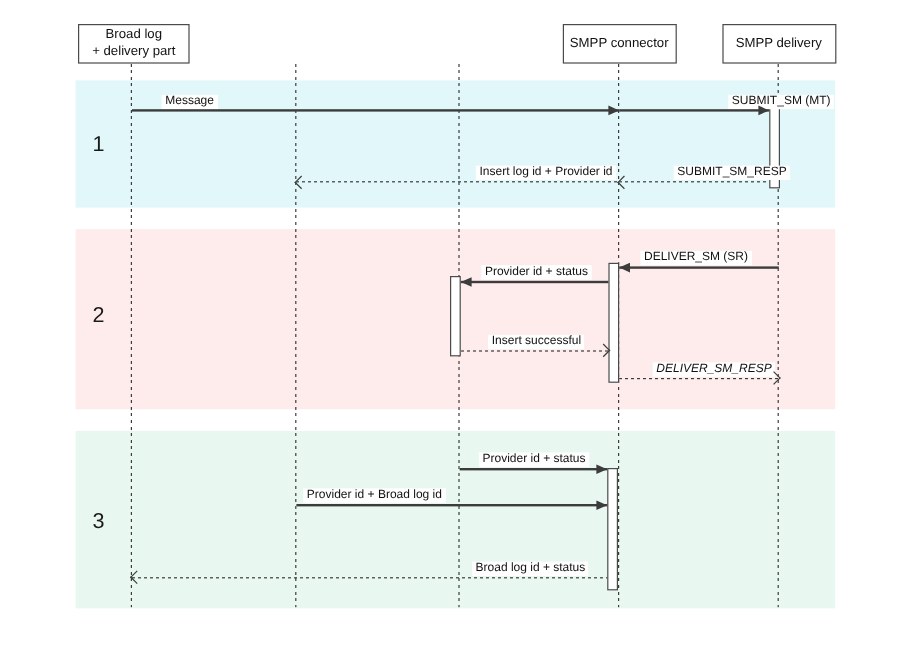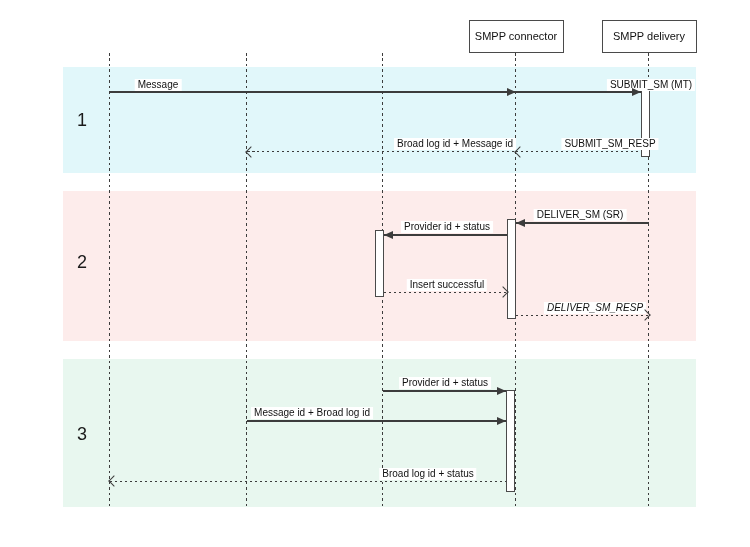--- a/index.html
+++ b/index.html
@@ -50,41 +50,43 @@
   <div class="pnum" style="top:110px;">1</div>
   <div class="pnum" style="top:252px;">2</div>
   <div class="pnum" style="top:424px;">3</div>
 
   <div class="lifeline" style="left:109px;"></div>
   <div class="lifeline" style="left:246px;"></div>
   <div class="lifeline" style="left:382px;"></div>
   <div class="lifeline" style="left:515px;"></div>
   <div class="lifeline" style="left:648px;"></div>
 
+  <div class="actor" style="left:65px;width:93px;">Broad log
++ delivery part</div>
   <div class="actor" style="left:468.5px;width:95px;">SMPP connector</div>
   <div class="actor" style="left:601.5px;width:95px;">SMPP delivery</div>
 
   <div class="activation" style="left:641px;top:88px;height:69px;"></div>
   <div class="activation" style="left:507px;top:219px;height:100px;"></div>
   <div class="activation" style="left:375px;top:230px;height:67px;"></div>
   <div class="activation" style="left:506px;top:390px;height:102px;"></div>
 
   <div class="mlbl" style="left:158px;top:79px;">Message</div>
   <div class="ln solid" style="left:110px;top:91px;width:406px;"></div>
   <span class="hf r" style="left:507px;top:88px;"></span>
 
   <div class="mlbl" style="left:603px;top:79px;margin-left:48px;">SUBMIT_SM (MT)</div>
   <div class="ln solid" style="left:516px;top:91px;width:125px;"></div>
   <span class="hf r" style="left:632px;top:88px;"></span>
 
   <div class="mlbl" style="left:578px;top:138px;margin-left:32px;">SUBMIT_SM_RESP</div>
   <div class="ln dashed" style="left:516px;top:151px;width:125px;"></div>
   <span class="ho l" style="left:516px;top:148px;"></span>
 
-  <div class="mlbl" style="left:455px;top:138px;">Broad log id + Message id</div>
+  <div class="mlbl" style="left:455px;top:138px;">Insert log id + Provider id</div>
   <div class="ln dashed" style="left:247px;top:151px;width:269px;"></div>
   <span class="ho l" style="left:247px;top:148px;"></span>
 
   <div class="mlbl" style="left:580px;top:209px;">DELIVER_SM (SR)</div>
   <div class="ln solid" style="left:516px;top:222px;width:133px;"></div>
   <span class="hf l" style="left:516px;top:219px;"></span>
 
   <div class="mlbl" style="left:447px;top:221px;">Provider id + status</div>
   <div class="ln solid" style="left:384px;top:234px;width:123px;"></div>
   <span class="hf l" style="left:384px;top:231px;"></span>
@@ -94,21 +96,21 @@
   <span class="ho r" style="left:499px;top:288px;"></span>
 
   <div class="mlbl" style="left:595px;top:302px;font-style:italic;">DELIVER_SM_RESP</div>
   <div class="ln dashed" style="left:516px;top:315px;width:133px;"></div>
   <span class="ho r" style="left:641px;top:311px;"></span>
 
   <div class="mlbl" style="left:445px;top:377px;">Provider id + status</div>
   <div class="ln solid" style="left:383px;top:390px;width:123px;"></div>
   <span class="hf r" style="left:497px;top:387px;"></span>
 
-  <div class="mlbl" style="left:312px;top:407px;">Message id + Broad log id</div>
+  <div class="mlbl" style="left:312px;top:407px;">Provider id + Broad log id</div>
   <div class="ln solid" style="left:247px;top:420px;width:259px;"></div>
   <span class="hf r" style="left:497px;top:417px;"></span>
 
-  <div class="mlbl" style="left:428px;top:468px;">Broad log id + status</div>
+  <div class="mlbl" style="left:442px;top:468px;">Broad log id + status</div>
   <div class="ln dashed" style="left:110px;top:481px;width:396px;"></div>
   <span class="ho l" style="left:110px;top:477px;"></span>
 
 </div>
 
 </body></html>

